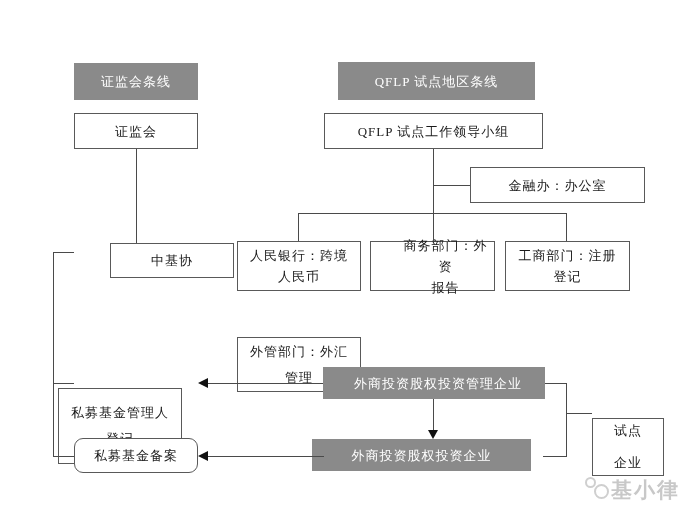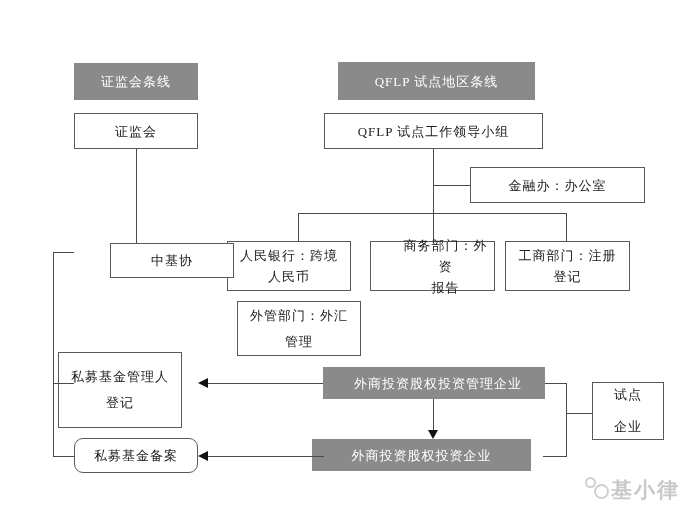--- a/index.html
+++ b/index.html
@@ -31,21 +31,21 @@
     border-top:5px solid transparent;
     border-bottom:5px solid transparent;
     border-right:10px solid #111111;
   }
   .arrow-down-head{
     position:absolute;width:0;height:0;
     border-left:5px solid transparent;
     border-right:5px solid transparent;
     border-top:9px solid #111111;
   }
-  .wide{line-height:26px;}
+  .wide{line-height:26px;margin-top:36px;}
   .watermark{
     position:absolute;left:585px;top:476px;
     display:flex;align-items:center;gap:0;
     color:#c8c8c8;
   }
   .wm-icon{position:relative;width:26px;height:26px;}
   .wm-c1{position:absolute;left:9px;top:7px;width:15px;height:15px;border:2px solid #cfcfcf;border-radius:50%;box-sizing:border-box;}
   .wm-c2{position:absolute;left:0px;top:0px;width:11px;height:11px;border:2px solid #cfcfcf;border-radius:50%;box-sizing:border-box;}
   .wm-text{font-size:21px;font-weight:bold;letter-spacing:2px;color:#c8c8c8;}
 </style>
@@ -64,21 +64,21 @@
   <div class="box white-box" style="left:74px;top:113px;width:124px;height:36px;">
     <span>证监会</span>
   </div>
   <div class="box white-box" style="left:324px;top:113px;width:219px;height:36px;">
     <span>QFLP 试点工作领导小组</span>
   </div>
   <div class="box white-box" style="left:470px;top:167px;width:175px;height:36px;">
     <span>金融办：办公室</span>
   </div>
 
-  <div class="box white-box" style="left:227px;top:241px;width:124px;height:50px;">
+  <div class="box white-box" style="left:237px;top:241px;width:124px;height:50px;">
     <span>人民银行：跨境</span>
     <span>人民币</span>
   </div>
   <div class="box white-box" style="left:370px;top:241px;width:125px;height:50px;padding-left:26px;">
     <span>商务部门：外资</span>
     <span>报告</span>
   </div>
   <div class="box white-box" style="left:505px;top:241px;width:125px;height:50px;">
     <span>工商部门：注册</span>
     <span>登记</span>

